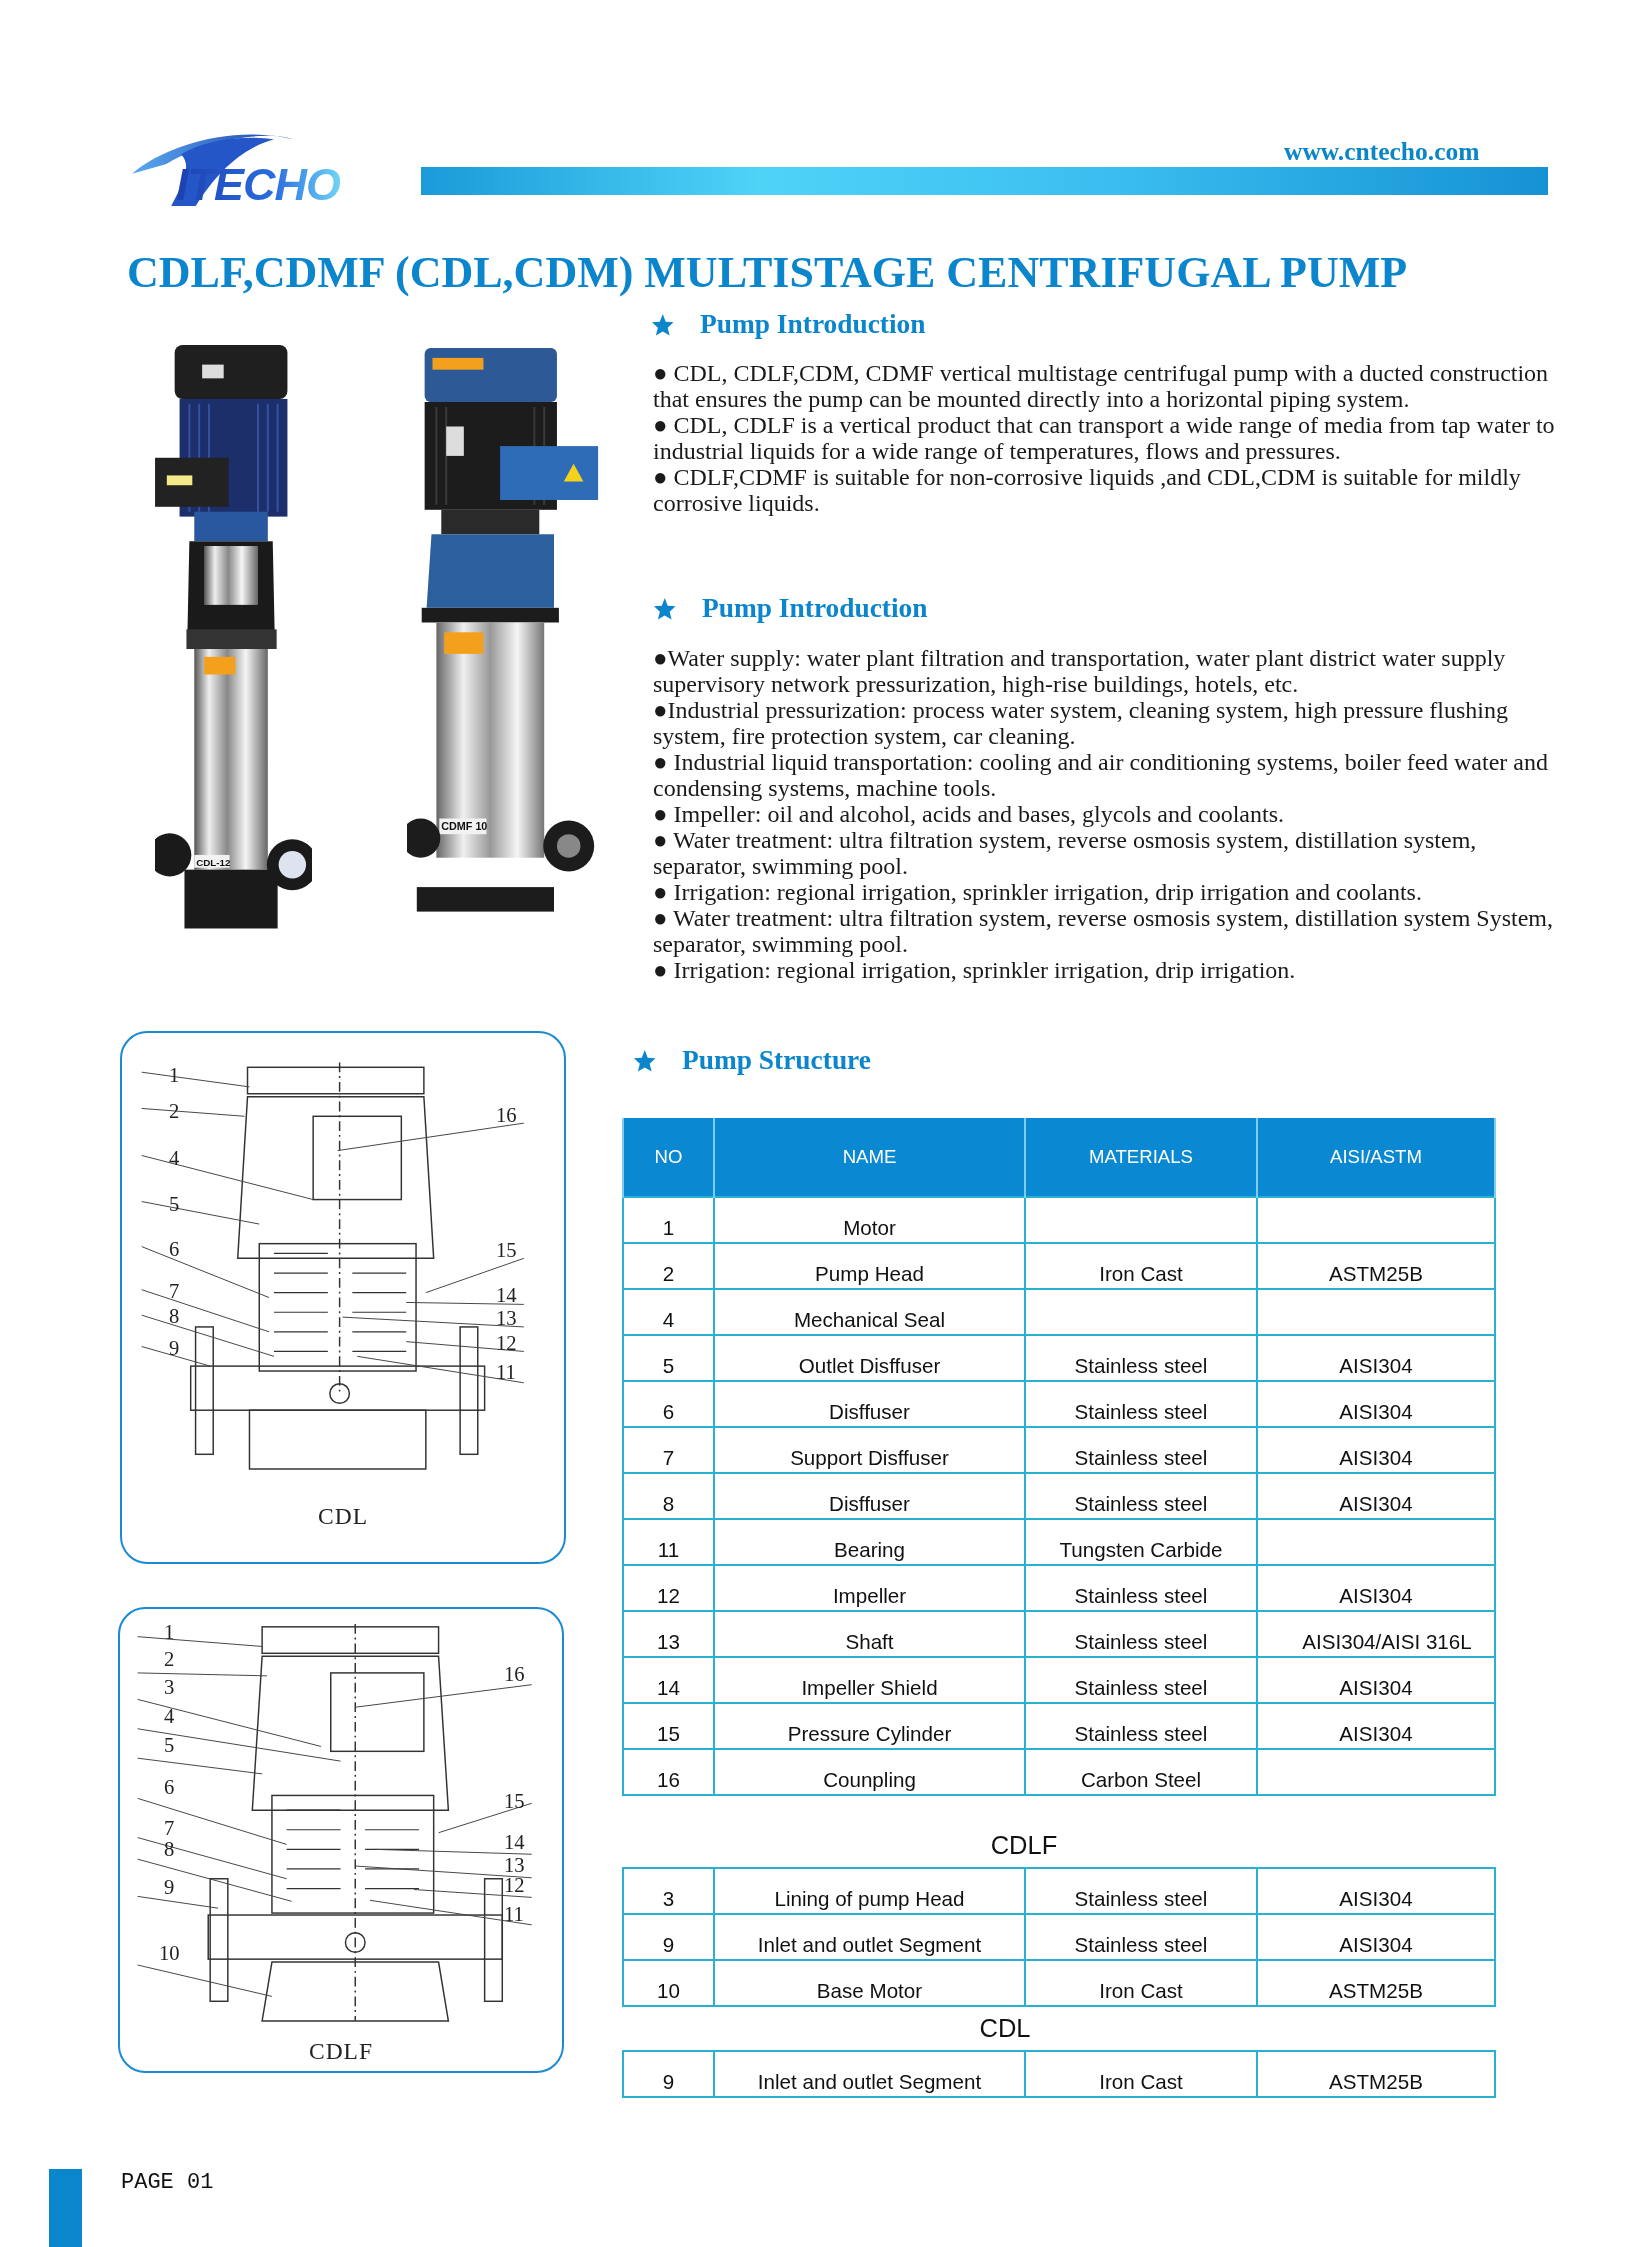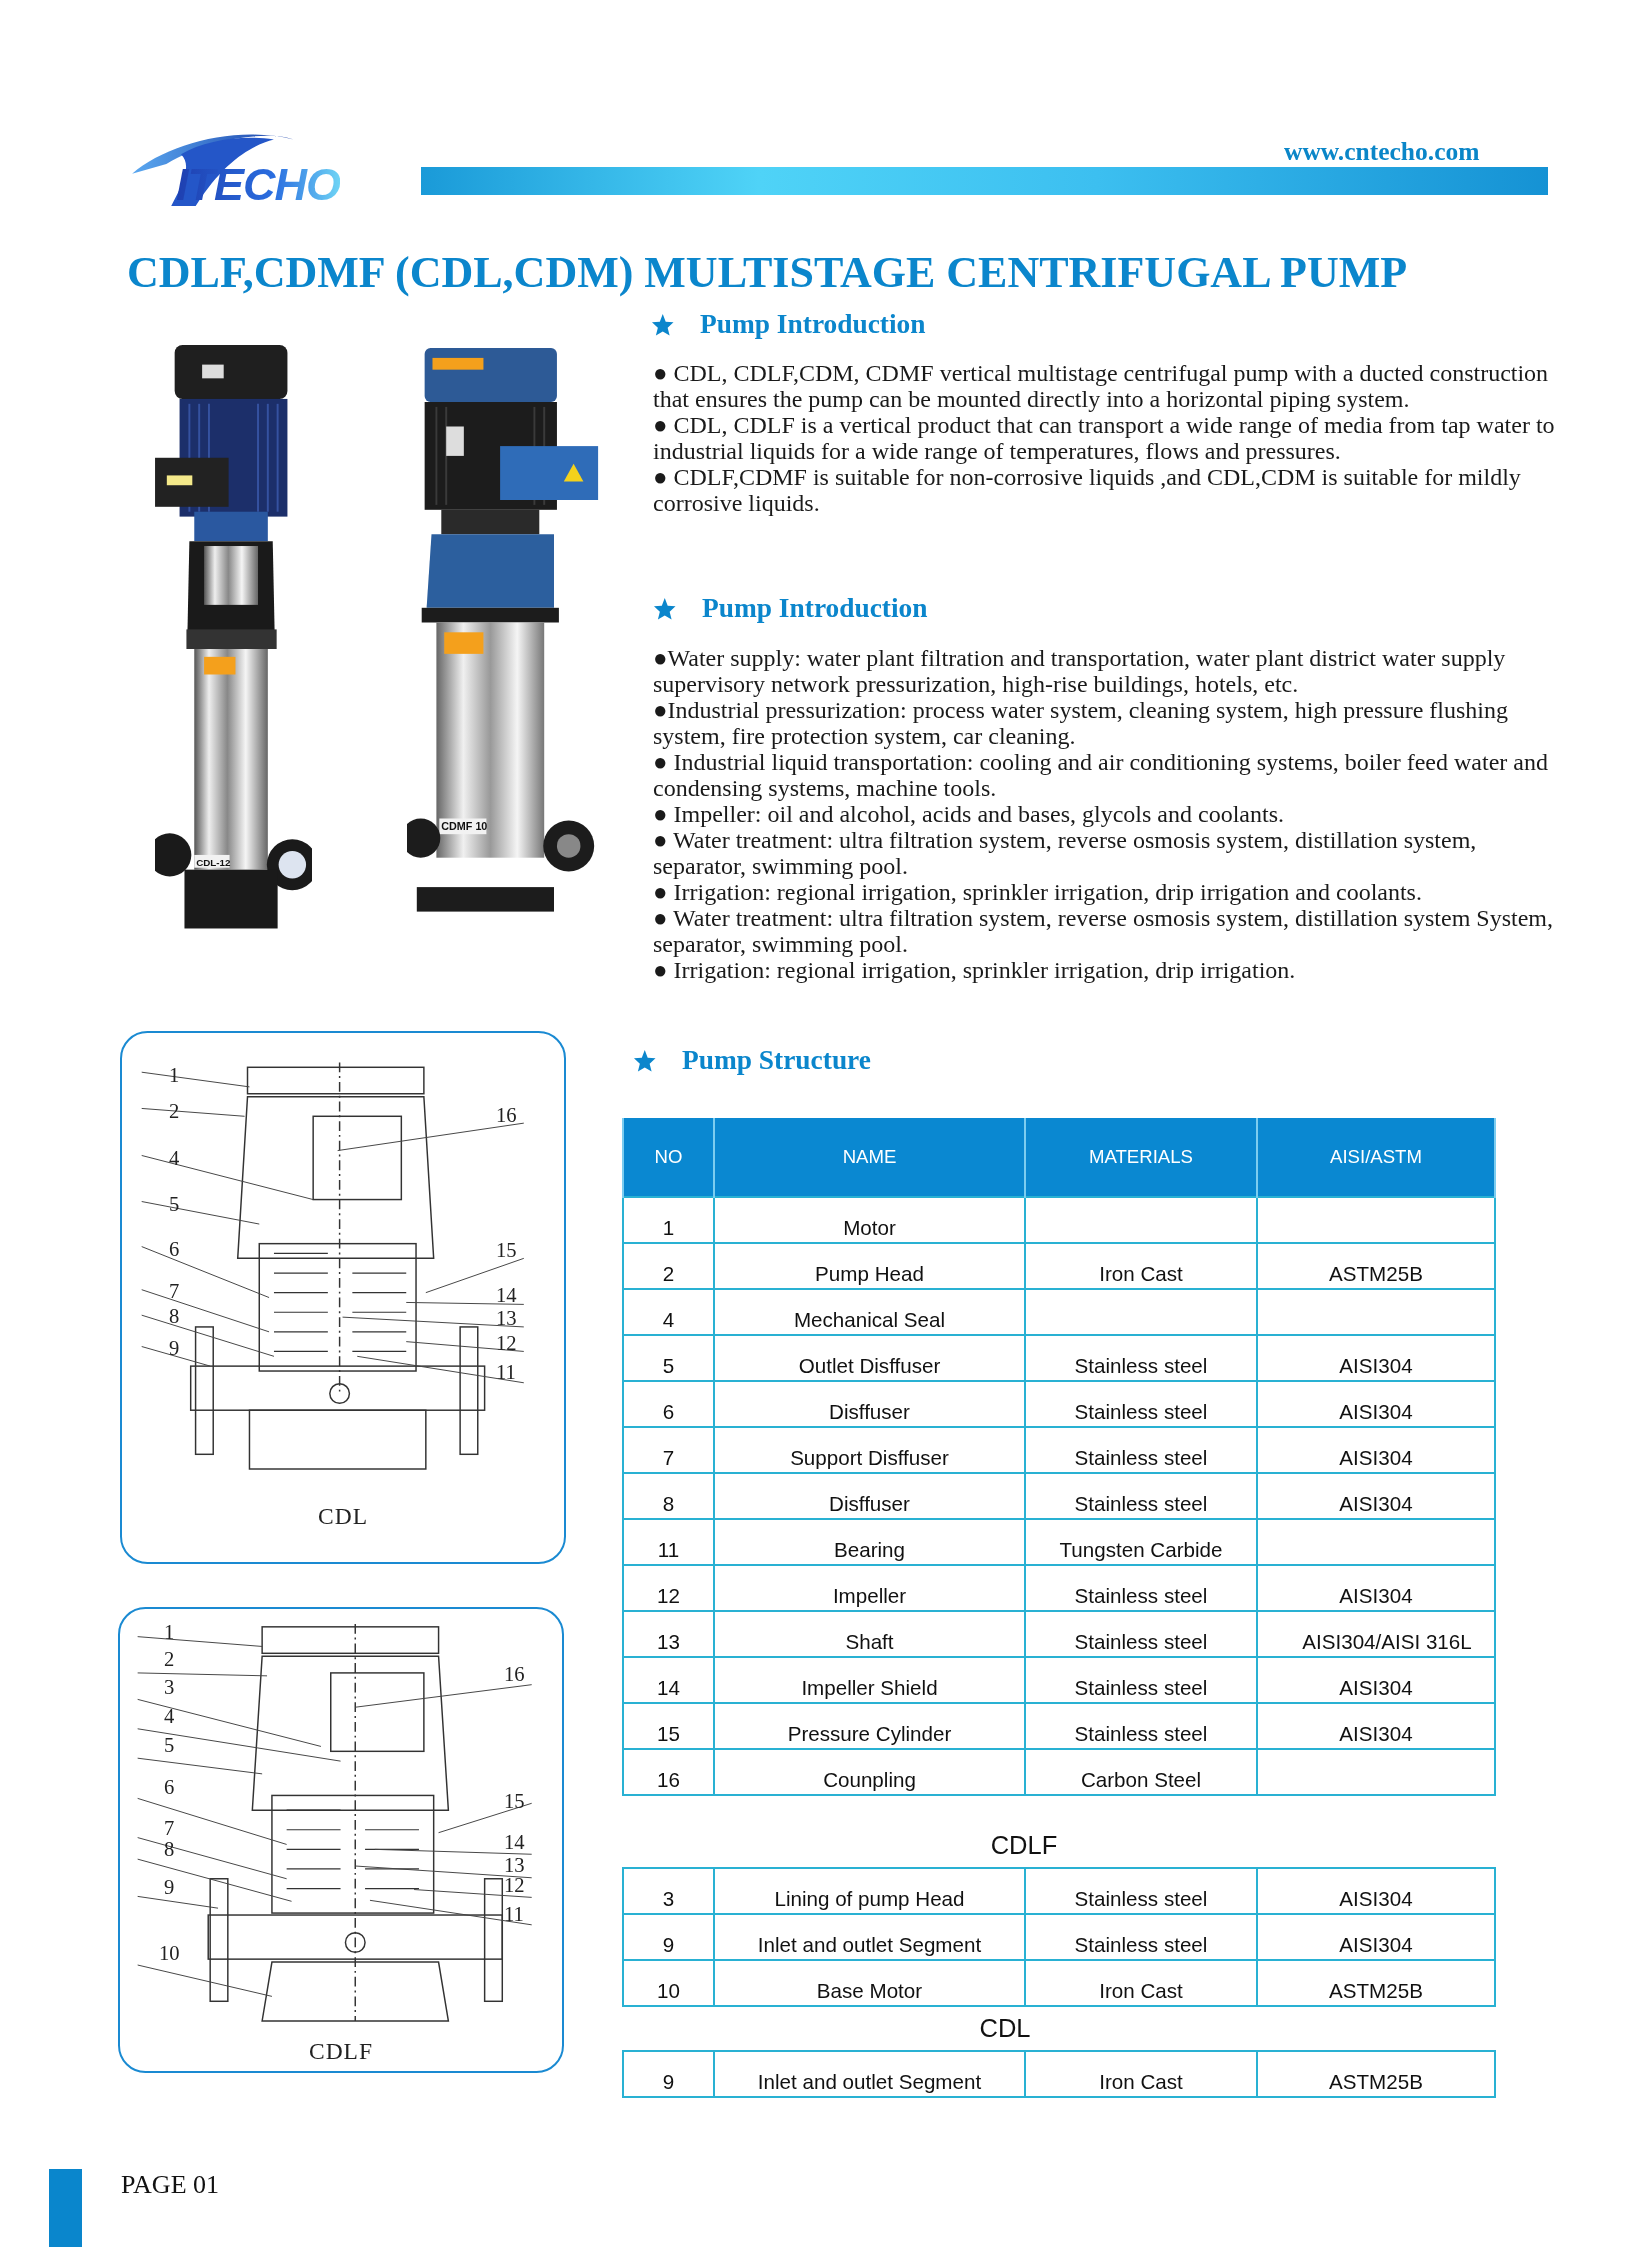--- a/index.html
+++ b/index.html
@@ -33,21 +33,21 @@
   .callout { position: absolute; font-size: 20.6px; color: #222; }
 
   
   .tbl { position: absolute; left: 622px; border-collapse: collapse; font-family: "Liberation Sans", sans-serif; table-layout: fixed; }
   .tbl th { background: #0a88d1; color: #fff; font-weight: normal; font-size: 18.6px; height: 79px; border-left: 2px solid #7ccdf0; border-right: 2px solid #7ccdf0; vertical-align: middle; text-align: center; }
   .tbl td { border: 2px solid #29b1d3; height: 46px; font-size: 20.6px; text-align: center; vertical-align: bottom; padding-bottom: 2px; color: #111; }
   .col-no { width: 91px; } .col-name { width: 311px; } .col-mat { width: 232px; } .col-aisi { width: 238px; }
   .sub-label { position: absolute; font-family: "Liberation Sans", sans-serif; font-size: 25.5px; color: #111; text-align: center; }
 
   .page-bar { position: absolute; left: 49px; top: 2169px; width: 33px; height: 78px; background: #0a86cc; }
-  .page-num { position: absolute; left: 121px; top: 2170px; font-family: Liberation Serif, serif; font-size: 26px; color: #111; }
+  .page-num { position: absolute; left: 121px; top: 2170px; font-family: Liberation Mono, monospace; font-size: 22px; color: #111; }
 </style>
 </head>
 <body>
 
 <div class="logo">
   <svg class="logo-swoosh" width="196" height="88" viewBox="0 0 200 90">
     <defs>
       <linearGradient id="sw" x1="0" y1="0" x2="1" y2="0">
         <stop offset="0" stop-color="#5aa8f0"></stop>
           <stop offset="1" stop-color="#1b3fa8"></stop>

